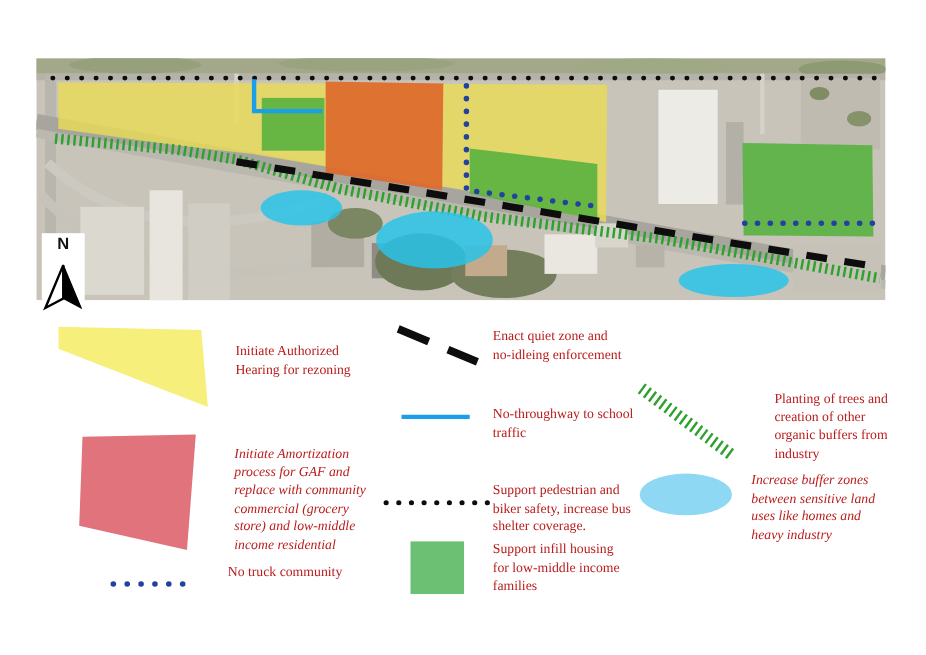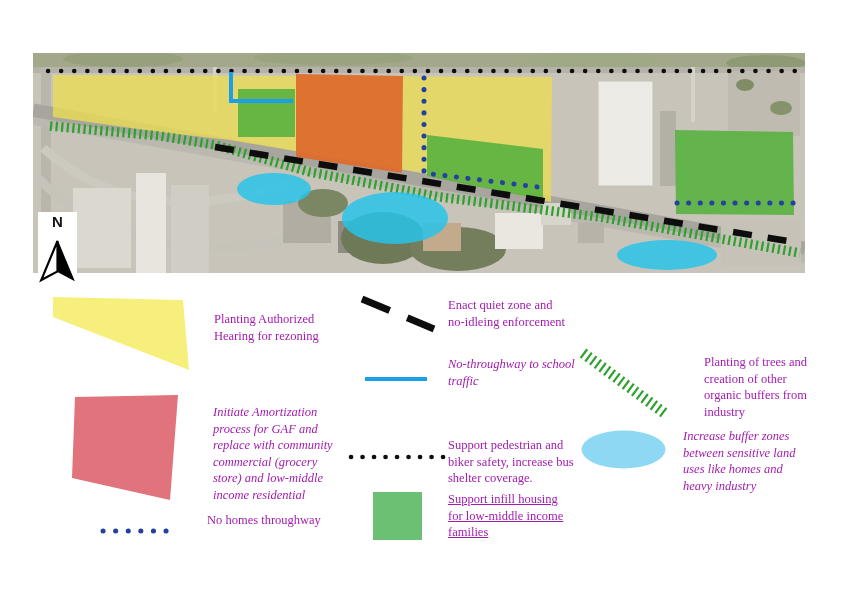--- a/index.html
+++ b/index.html
@@ -5,21 +5,21 @@
   html,body{margin:0;padding:0;background:#ffffff;}
   #page{position:relative;width:842px;height:595px;background:#ffffff;overflow:hidden;
         font-family:"Liberation Serif",serif;color:#111;}
   #map{position:absolute;left:33px;top:53px;width:772px;height:220px;}
   #map svg{display:block;width:100%;height:100%;}
   #north{position:absolute;left:5px;top:159px;width:39px;height:61px;background:#ffffff;text-align:center;}
   .nlabel{font-family:"Liberation Sans",sans-serif;font-weight:700;font-size:15px;line-height:16px;padding-top:2px;}
   .narrow{display:block;width:30px;height:38px;margin:0 auto;}
   .sym{position:absolute;}
   .sym svg{display:block;width:100%;height:100%;}
-  .txt{position:absolute;font-size:12.5px;line-height:1.32;white-space:pre-line;color:#a21caf;}
+  .txt{position:absolute;font-size:12.5px;line-height:1.32;white-space:pre-line;color:#b91c1c;}
 </style>
 </head>
 <body>
 
 <div id="page">
 
   <div id="map">
     <svg viewBox="0 0 772 220" preserveAspectRatio="none">
 
       <g opacity="1">
@@ -89,73 +89,73 @@
         <polygon points="18,2 33,38 18,30" fill="#000000" stroke="#000000" stroke-width="1"></polygon>
       </svg>
     </div>
   </div>
 
   <div class="sym" style="left:53px;top:295px;width:140px;height:77px;">
     <svg viewBox="0 0 140 77">
         <polygon points="0,2 130,5 136,75 0,22" fill="#f6ef7c"></polygon>
       </svg>
   </div>
-  <div class="txt" style="left:214px;top:311px;width:140px;">Planting Authorized
+  <div class="txt" style="left:214px;top:311px;width:140px;">Initiate Authorized
 Hearing for rezoning</div>
 
   <div class="sym" style="left:70px;top:393px;width:112px;height:110px;">
     <svg viewBox="0 0 112 110">
         <polygon points="5,4 108,2 100,107 2,85" fill="#e0737b"></polygon>
       </svg>
   </div>
   <div class="txt" style="left:213px;top:404px;width:165px;font-style:italic;">Initiate Amortization
 process for GAF and
 replace with community
 commercial (grocery
 store) and low-middle
 income residential</div>
 
   <div class="sym" style="left:100px;top:526px;width:70px;height:10px;">
     <svg viewBox="0 0 70 10">
         <line x1="3" y1="5" x2="67" y2="5" stroke="#23419e" stroke-width="5" stroke-linecap="round" stroke-dasharray="0.1 12.5"></line>
       </svg>
   </div>
-  <div class="txt" style="left:207px;top:512px;width:150px;">No homes throughway</div>
+  <div class="txt" style="left:207px;top:512px;width:150px;">No truck community</div>
 
   <div class="sym" style="left:358px;top:293px;width:80px;height:40px;">
     <svg viewBox="0 0 80 40">
         <line x1="4" y1="6" x2="76" y2="36" stroke="#0d0d0d" stroke-width="7" stroke-dasharray="30 19"></line>
       </svg>
   </div>
   <div class="txt" style="left:448px;top:297px;width:165px;">Enact quiet zone and
 no-idleing enforcement</div>
 
   <div class="sym" style="left:364px;top:375px;width:64px;height:8px;">
     <svg viewBox="0 0 64 8">
         <line x1="1" y1="4" x2="63" y2="4" stroke="#1b9fe8" stroke-width="4"></line>
       </svg>
   </div>
-  <div class="txt" style="left:448px;top:356px;width:175px;font-style:italic;">No-throughway to school
+  <div class="txt" style="left:448px;top:368px;width:175px;">No-throughway to school
 traffic</div>
 
   <div class="sym" style="left:348px;top:452px;width:100px;height:10px;">
     <svg viewBox="0 0 100 10">
         <line x1="3" y1="5" x2="97" y2="5" stroke="#0d0d0d" stroke-width="4.6" stroke-linecap="round" stroke-dasharray="0.1 11.4"></line>
       </svg>
   </div>
   <div class="txt" style="left:448px;top:437px;width:175px;">Support pedestrian and
 biker safety, increase bus
 shelter coverage.</div>
 
   <div class="sym" style="left:373px;top:492px;width:49px;height:48px;">
     <svg viewBox="0 0 49 48">
         <rect x="0" y="0" width="49" height="48" fill="#6cc073"></rect>
       </svg>
   </div>
-  <div class="txt" style="left:448px;top:491px;width:165px;text-decoration:underline;">Support infill housing
+  <div class="txt" style="left:448px;top:491px;width:165px;">Support infill housing
 for low-middle income
 families</div>
 
   <div class="sym" style="left:575px;top:345px;width:100px;height:78px;">
     <svg viewBox="0 0 100 78">
         <line x1="8" y1="8" x2="92" y2="70" stroke="#2ea12e" stroke-width="11" stroke-dasharray="2.2 3.6"></line>
       </svg>
   </div>
   <div class="txt" style="left:683px;top:354px;width:140px;margin-left:21px;">Planting of trees and
 creation of other

